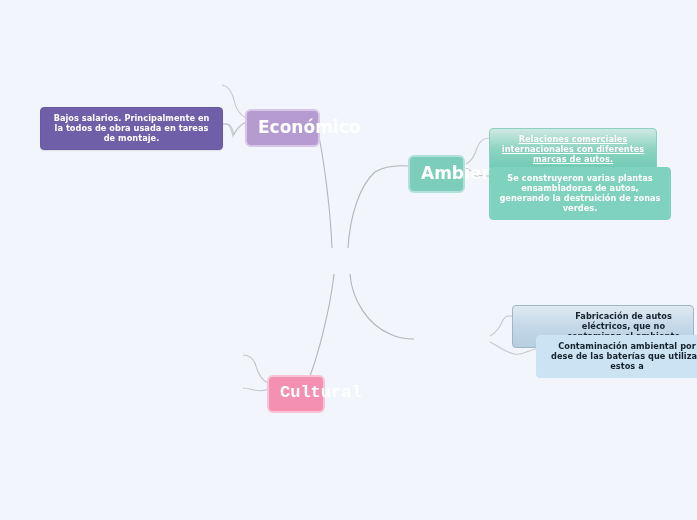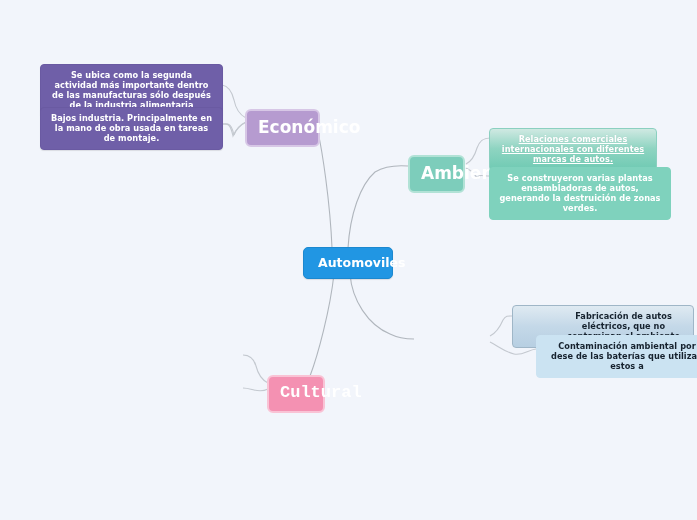--- a/index.html
+++ b/index.html
@@ -140,27 +140,25 @@
       <path d="M 466 168 C 472 171 475 174 477 178 C 479 174 482 176 490 176" stroke="#c3c8cf"></path>
 
       <path d="M 490 336 C 496 333 500 327 503 320 C 506 315 509 316 513 316" stroke="#c3c8cf"></path>
       <path d="M 490 342 C 498 346 505 352 514 354 C 522 356 528 350 536 349" stroke="#c3c8cf"></path>
 
       <path d="M 268 383 C 262 380 258 374 256 366 C 254 359 250 355 243 355" stroke="#c3c8cf"></path>
       <path d="M 268 389 C 262 392 258 391 254 390 C 250 389 247 388 243 388" stroke="#c3c8cf"></path>
     </g>
   </svg>
 
-  <div class="node central" style="left:303px; top:247px; width:90px;">Automoviles</div>
 
   <div class="node branch branch-economico" style="left:245px; top:109px; width:75px;">Económico</div>
 
-  <div class="node leaf leaf-purple" style="left:40px; top:64px; width:183px;">Se ubica como la segunda actividad más importante dentro de las manufacturas sólo después de la industria alimentaria</div>
 
-  <div class="node leaf leaf-purple" style="left:40px; top:107px; width:183px;">Bajos industria. Principalmente en la mano de obra usada en tareas de montaje.</div>
+  <div class="node leaf leaf-purple" style="left:40px; top:107px; width:183px;">Bajos salarios. Principalmente en la todos de obra usada en tareas de montaje.</div>
 
   <div class="node branch branch-politico" style="left:408px; top:155px; width:57px;">Ambiental</div>
 
   <div class="node leaf leaf-teal" style="left:489px; top:128px; width:168px;text-decoration:underline;">Relaciones comerciales internacionales con diferentes marcas de autos.</div>
 
   <div class="node leaf leaf-teal-flat" style="left:489px; top:167px; width:182px;">Se construyeron varias plantas ensambladoras de autos, generando la destruición de zonas verdes.</div>
 
 
   <div class="node leaf leaf-blue" style="left:512px; top:305px; width:182px;">Fabricación de autos eléctricos, que no contaminan el ambiente</div>
 

